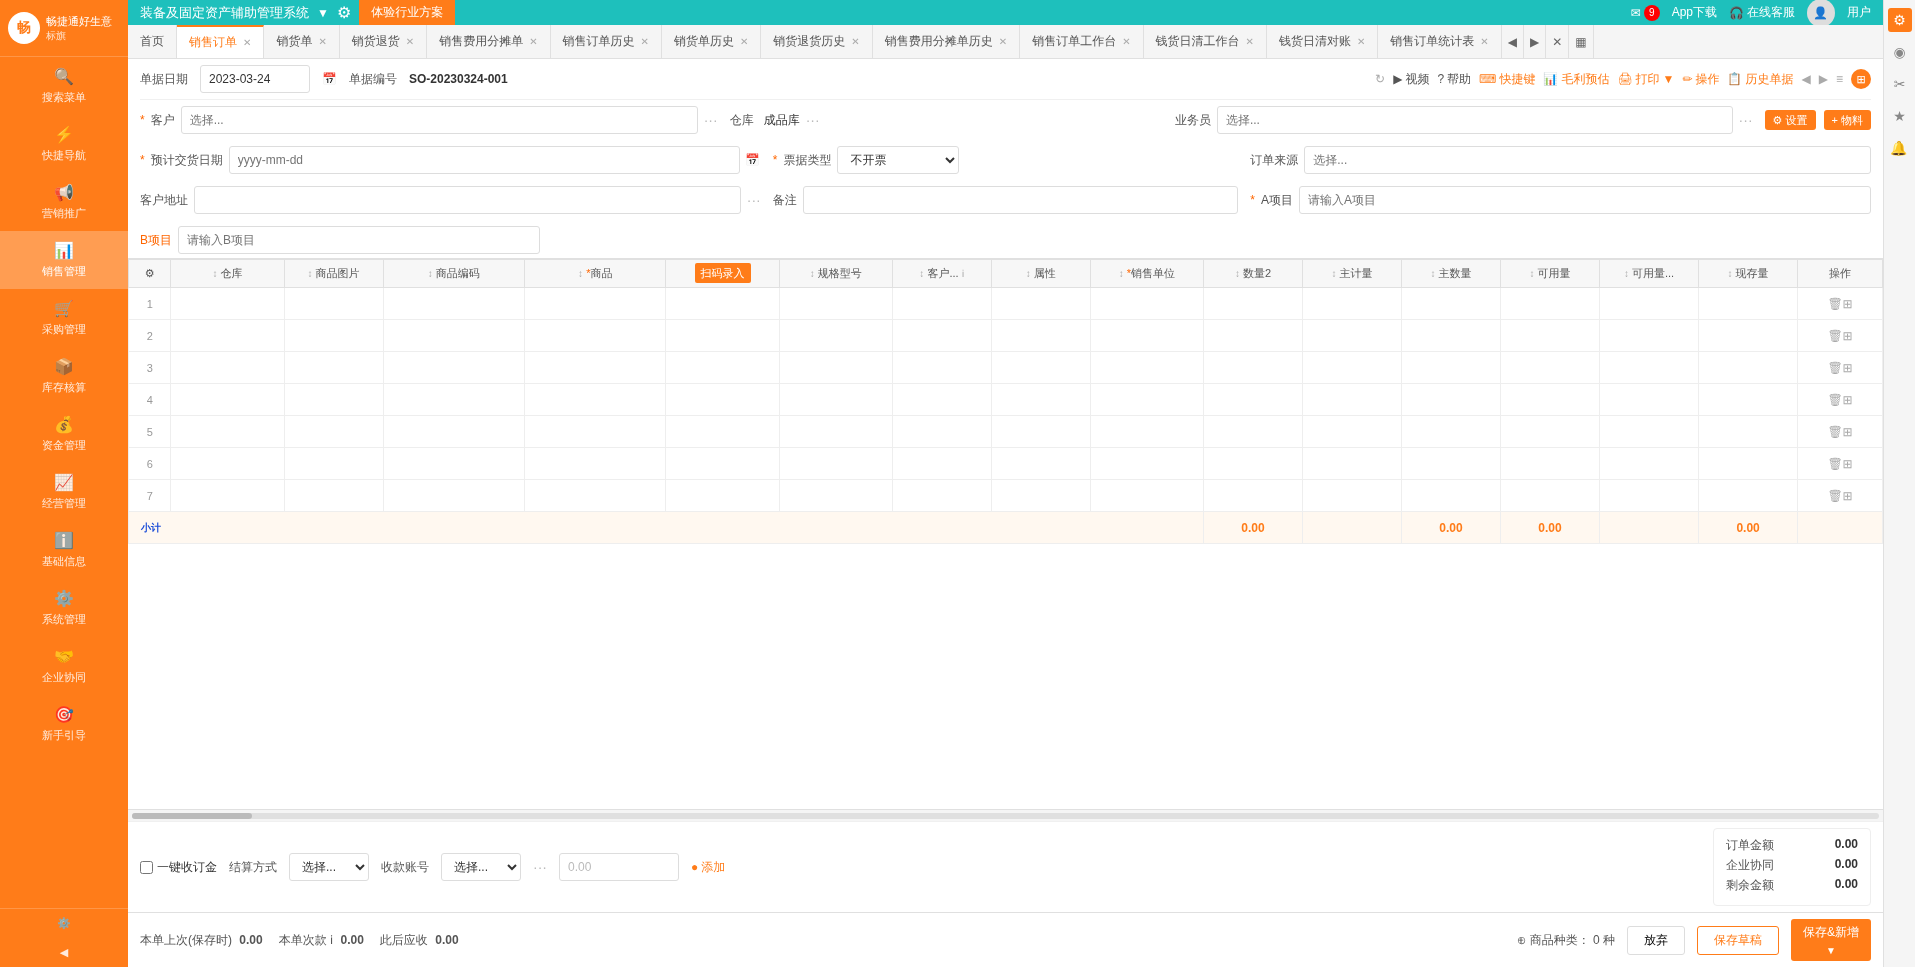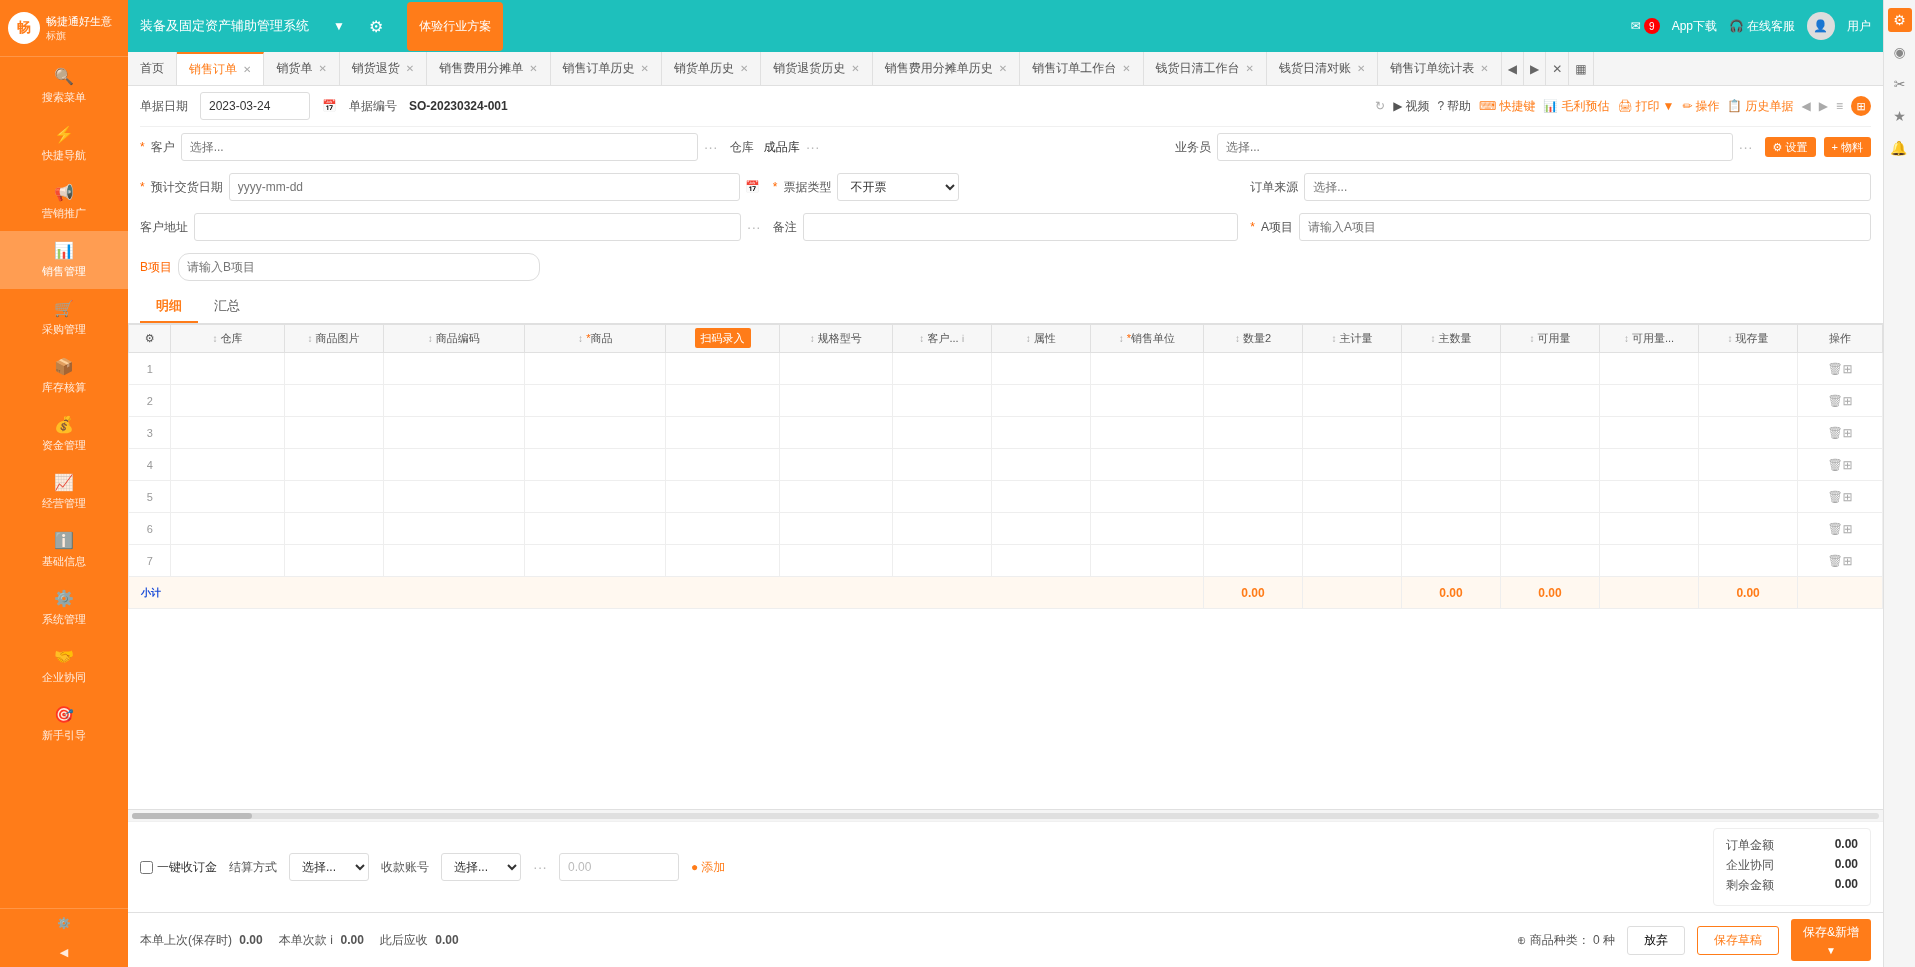--- a/index.html
+++ b/index.html
@@ -17,21 +17,21 @@
     .sidebar-item { display: flex; flex-direction: column; align-items: center; padding: 10px 4px; cursor: pointer; color: rgba(255,255,255,0.85); font-size: 11px; gap: 4px; transition: background 0.2s; }
     .sidebar-item.active { background: rgba(255,255,255,0.25); color: white; }
     .sidebar-item-icon { font-size: 16px; }
     .sidebar-bottom { width: 100%; border-top: 1px solid rgba(255,255,255,0.2); }
     .sidebar-bottom-item { display: flex; flex-direction: column; align-items: center; padding: 8px 4px; cursor: pointer; color: rgba(255,255,255,0.85); font-size: 11px; gap: 3px; }
 
     
     .main-content { flex: 1; display: flex; flex-direction: column; background: #fff; min-width: 0; }
 
     
-    .top-bar { height: 52px; background: #1ec0bc; display: flex; align-items: center; padding: 0 12px; gap: 24px; flex-shrink: 0; }
+    .top-bar { height: 25px; background: #1ec0bc; display: flex; align-items: center; padding: 0 12px; gap: 8px; flex-shrink: 0; }
     .top-bar-btn { background: #ff7c19; color: white; border: none; border-radius: 4px; padding: 16px 12px; font-size: 12px; cursor: pointer; }
     .badge { background: #f00; color: white; border-radius: 50%; width: 16px; height: 16px; font-size: 10px; display: inline-flex; align-items: center; justify-content: center; }
 
     
     .tab-bar { height: 34px; background: #f5f5f5; border-bottom: 1px solid #e0e0e0; display: flex; align-items: center; overflow-x: auto; flex-shrink: 0; }
     .tab-bar::-webkit-scrollbar { height: 3px; }
     .tab-item { height: 34px; padding: 0 12px; display: flex; align-items: center; gap: 6px; cursor: pointer; font-size: 12px; color: #555; white-space: nowrap; border-right: 1px solid #e0e0e0; flex-shrink: 0; background: #f5f5f5; }
     .tab-item.active { background: white; color: #ff7c19; border-top: 2px solid #ff7c19; }
     .tab-item .close-x { color: #aaa; font-size: 10px; }
     .tab-nav-btn { padding: 0 6px; cursor: pointer; color: #666; height: 34px; display: flex; align-items: center; border-right: 1px solid #e0e0e0; }
@@ -376,28 +376,24 @@
           <div class="field-group" style="flex:2;">
             <span style="color:#f60;">*</span>
             <span class="field-label">A项目</span>
             <input class="field-input" type="text" placeholder="请输入A项目" style="flex: 1 1 0%;">
           </div>
         </div>
 
         <div class="field-row" style="padding-bottom:4px;">
           <div class="field-group" style="flex:2;max-width:400px;">
             <span class="field-label" style="color:#f60;">B项目</span>
-            <input class="field-input" type="text" placeholder="请输入B项目" style="flex: 1 1 0%; border-radius: 11px;">
-          </div>
-        </div>
-
-        <div class="detail-tabs">
-          <div class="detail-tab active">明细</div>
-          <div class="detail-tab">汇总</div>
-        </div>
+            <input class="field-input" type="text" placeholder="请输入B项目" style="flex: 1 1 0%;">
+          </div>
+        </div>
+
       </div>
 
       <div class="table-container">
         <table class="data-table">
           <thead>
             <tr>
               <th style="width:30px;">⚙</th>
               <th style="width:80px;"><span style="color:#aaa;font-size:10px;">↕</span> <span>仓库</span></th>
               <th style="width:70px;"><span style="color:#aaa;font-size:10px;">↕</span> <span>商品图片</span></th>
               <th style="width:100px;"><span style="color:#aaa;font-size:10px;">↕</span> <span>商品编码</span></th>

